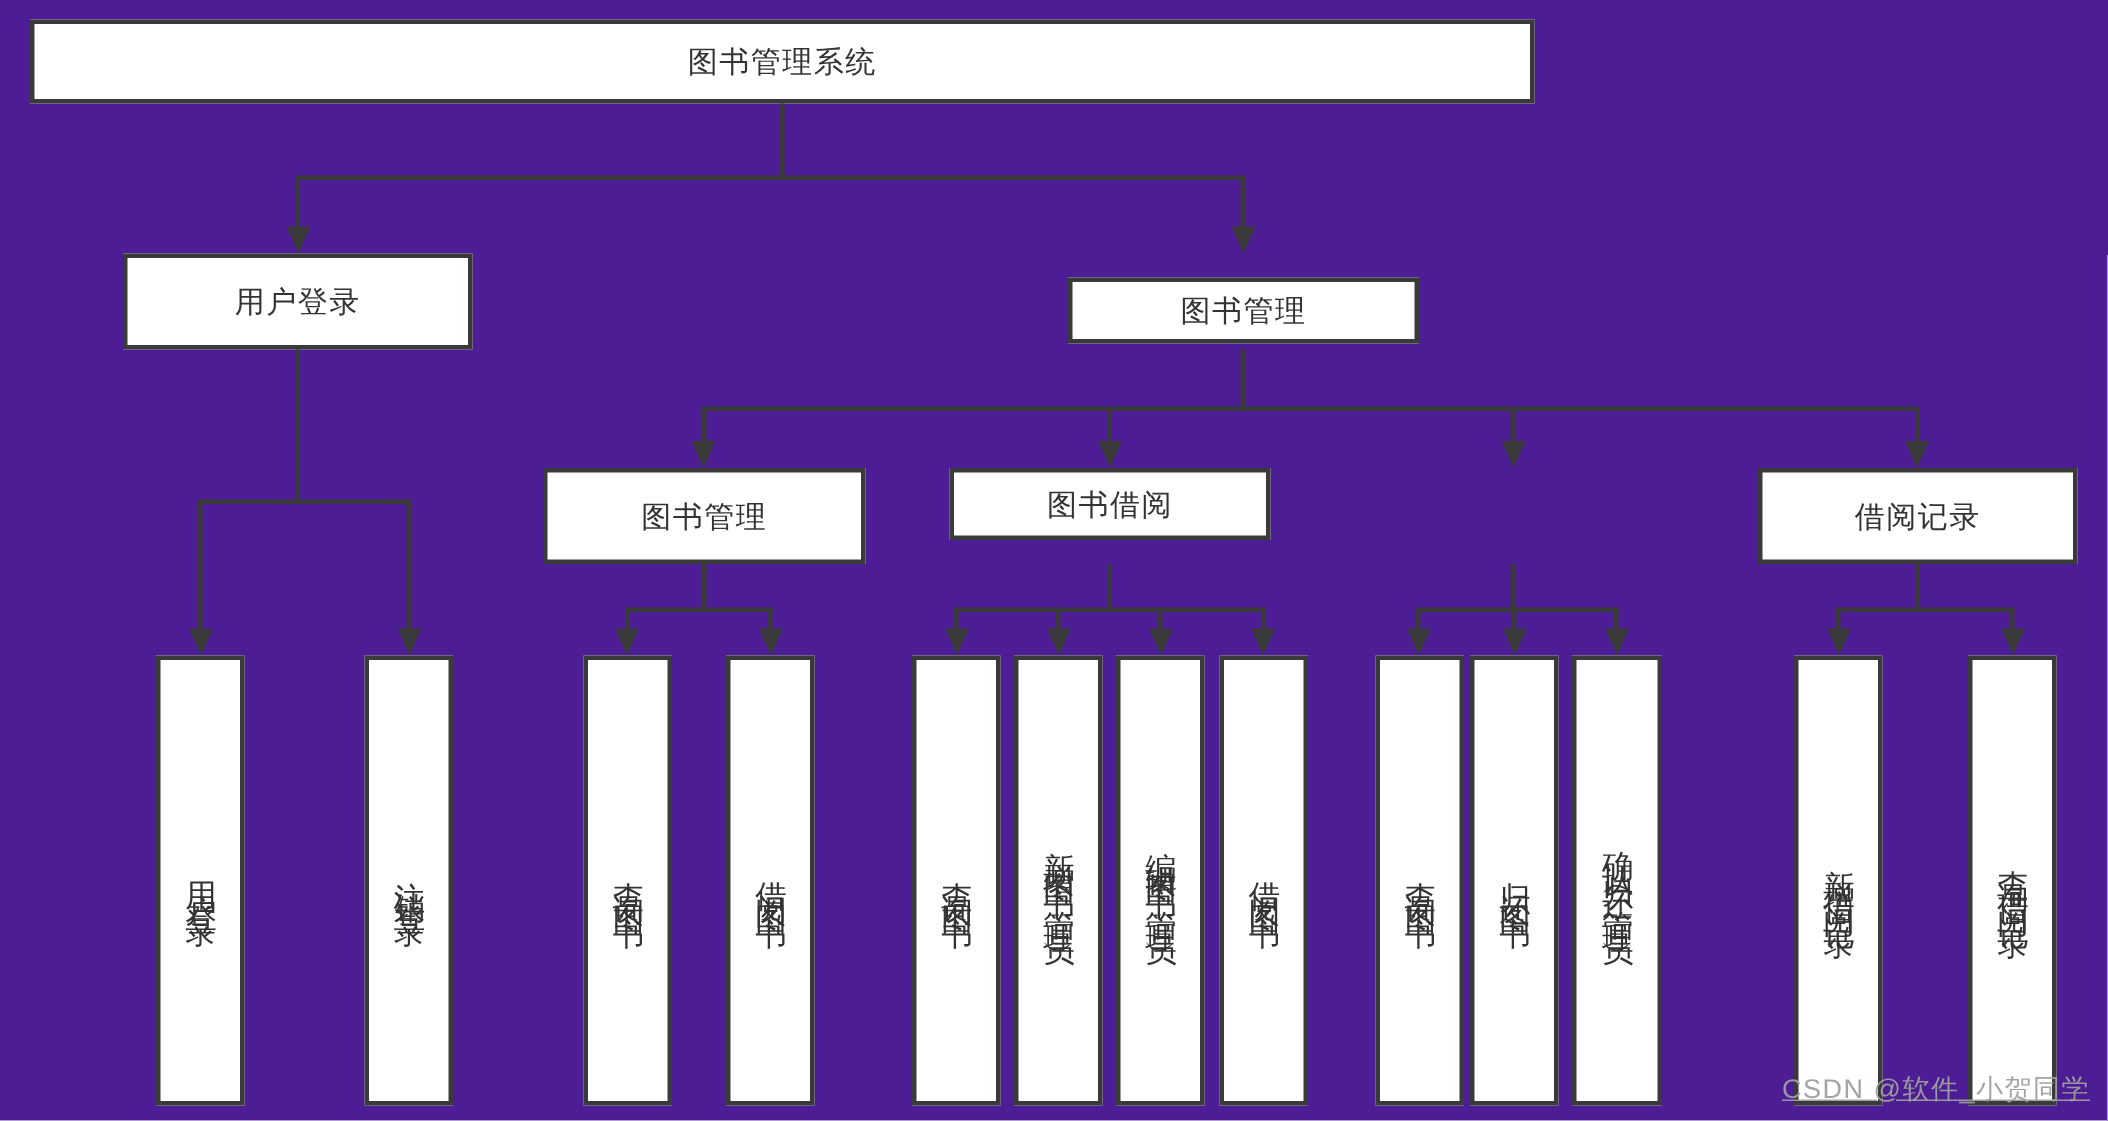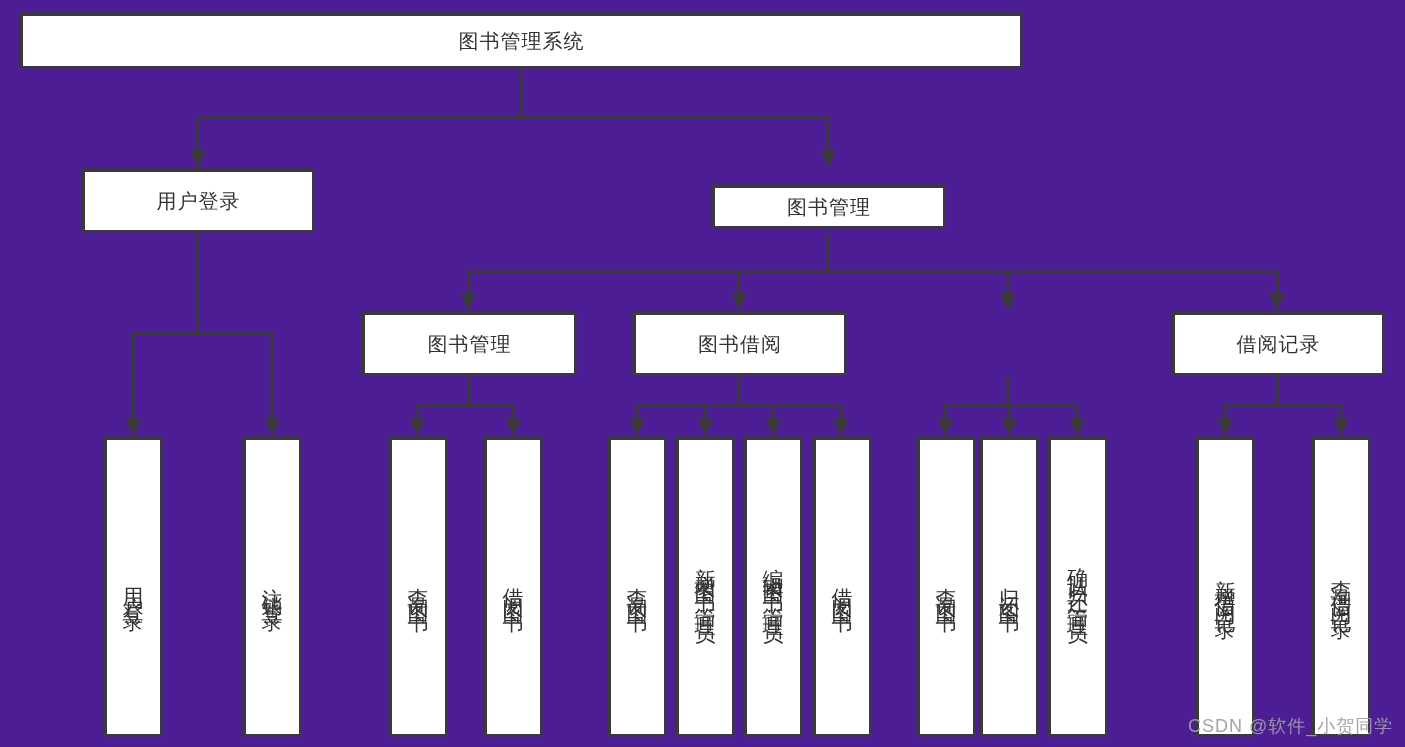--- a/index.html
+++ b/index.html
@@ -54,20 +54,21 @@
     border-top:18px solid var(--line);
   }
   .watermark{
     position:absolute;
     left:1188px;top:714px;
     font-size:18px;
     color:rgba(158,158,158,0.95);
     letter-spacing:1px;
     z-index:20;
     white-space:nowrap;
+    text-decoration:underline;
   }
 </style>
 </head>
 <body>
 
 <div class="canvas">
 
   <div class="box" style="left:20px;top:13px;width:1003px;height:56px;">图书管理系统</div>
 
   <div class="stem" style="left:520px;top:69px;height:51px;"></div>
@@ -92,21 +93,21 @@
   <div class="stem" style="left:468px;top:271px;height:25px;"></div>
   <div class="arrow" style="left:461px;top:294px;"></div>
   <div class="stem" style="left:738px;top:271px;height:25px;"></div>
   <div class="arrow" style="left:732px;top:294px;"></div>
   <div class="stem" style="left:1007px;top:271px;height:25px;"></div>
   <div class="arrow" style="left:1001px;top:294px;"></div>
   <div class="stem" style="left:1277px;top:271px;height:25px;"></div>
   <div class="arrow" style="left:1270px;top:294px;"></div>
 
   <div class="box" style="left:362px;top:312px;width:215px;height:64px;">图书管理</div>
-  <div class="box" style="left:633px;top:312px;width:214px;height:64px;">图书借阅</div>
+  <div class="box" style="left:633px;top:312px;width:214px;height:48px;">图书借阅</div>
   <div class="box" style="left:1172px;top:312px;width:213px;height:64px;">借阅记录</div>
 
   <div class="stem" style="left:468px;top:376px;height:32px;"></div>
   <div class="hbar" style="left:417px;top:405px;width:99px;"></div>
   <div class="stem" style="left:417px;top:405px;height:16px;"></div>
   <div class="arrow" style="left:410px;top:419px;"></div>
   <div class="stem" style="left:512px;top:405px;height:16px;"></div>
   <div class="arrow" style="left:506px;top:419px;"></div>
 
   <div class="stem" style="left:738px;top:376px;height:32px;"></div>

